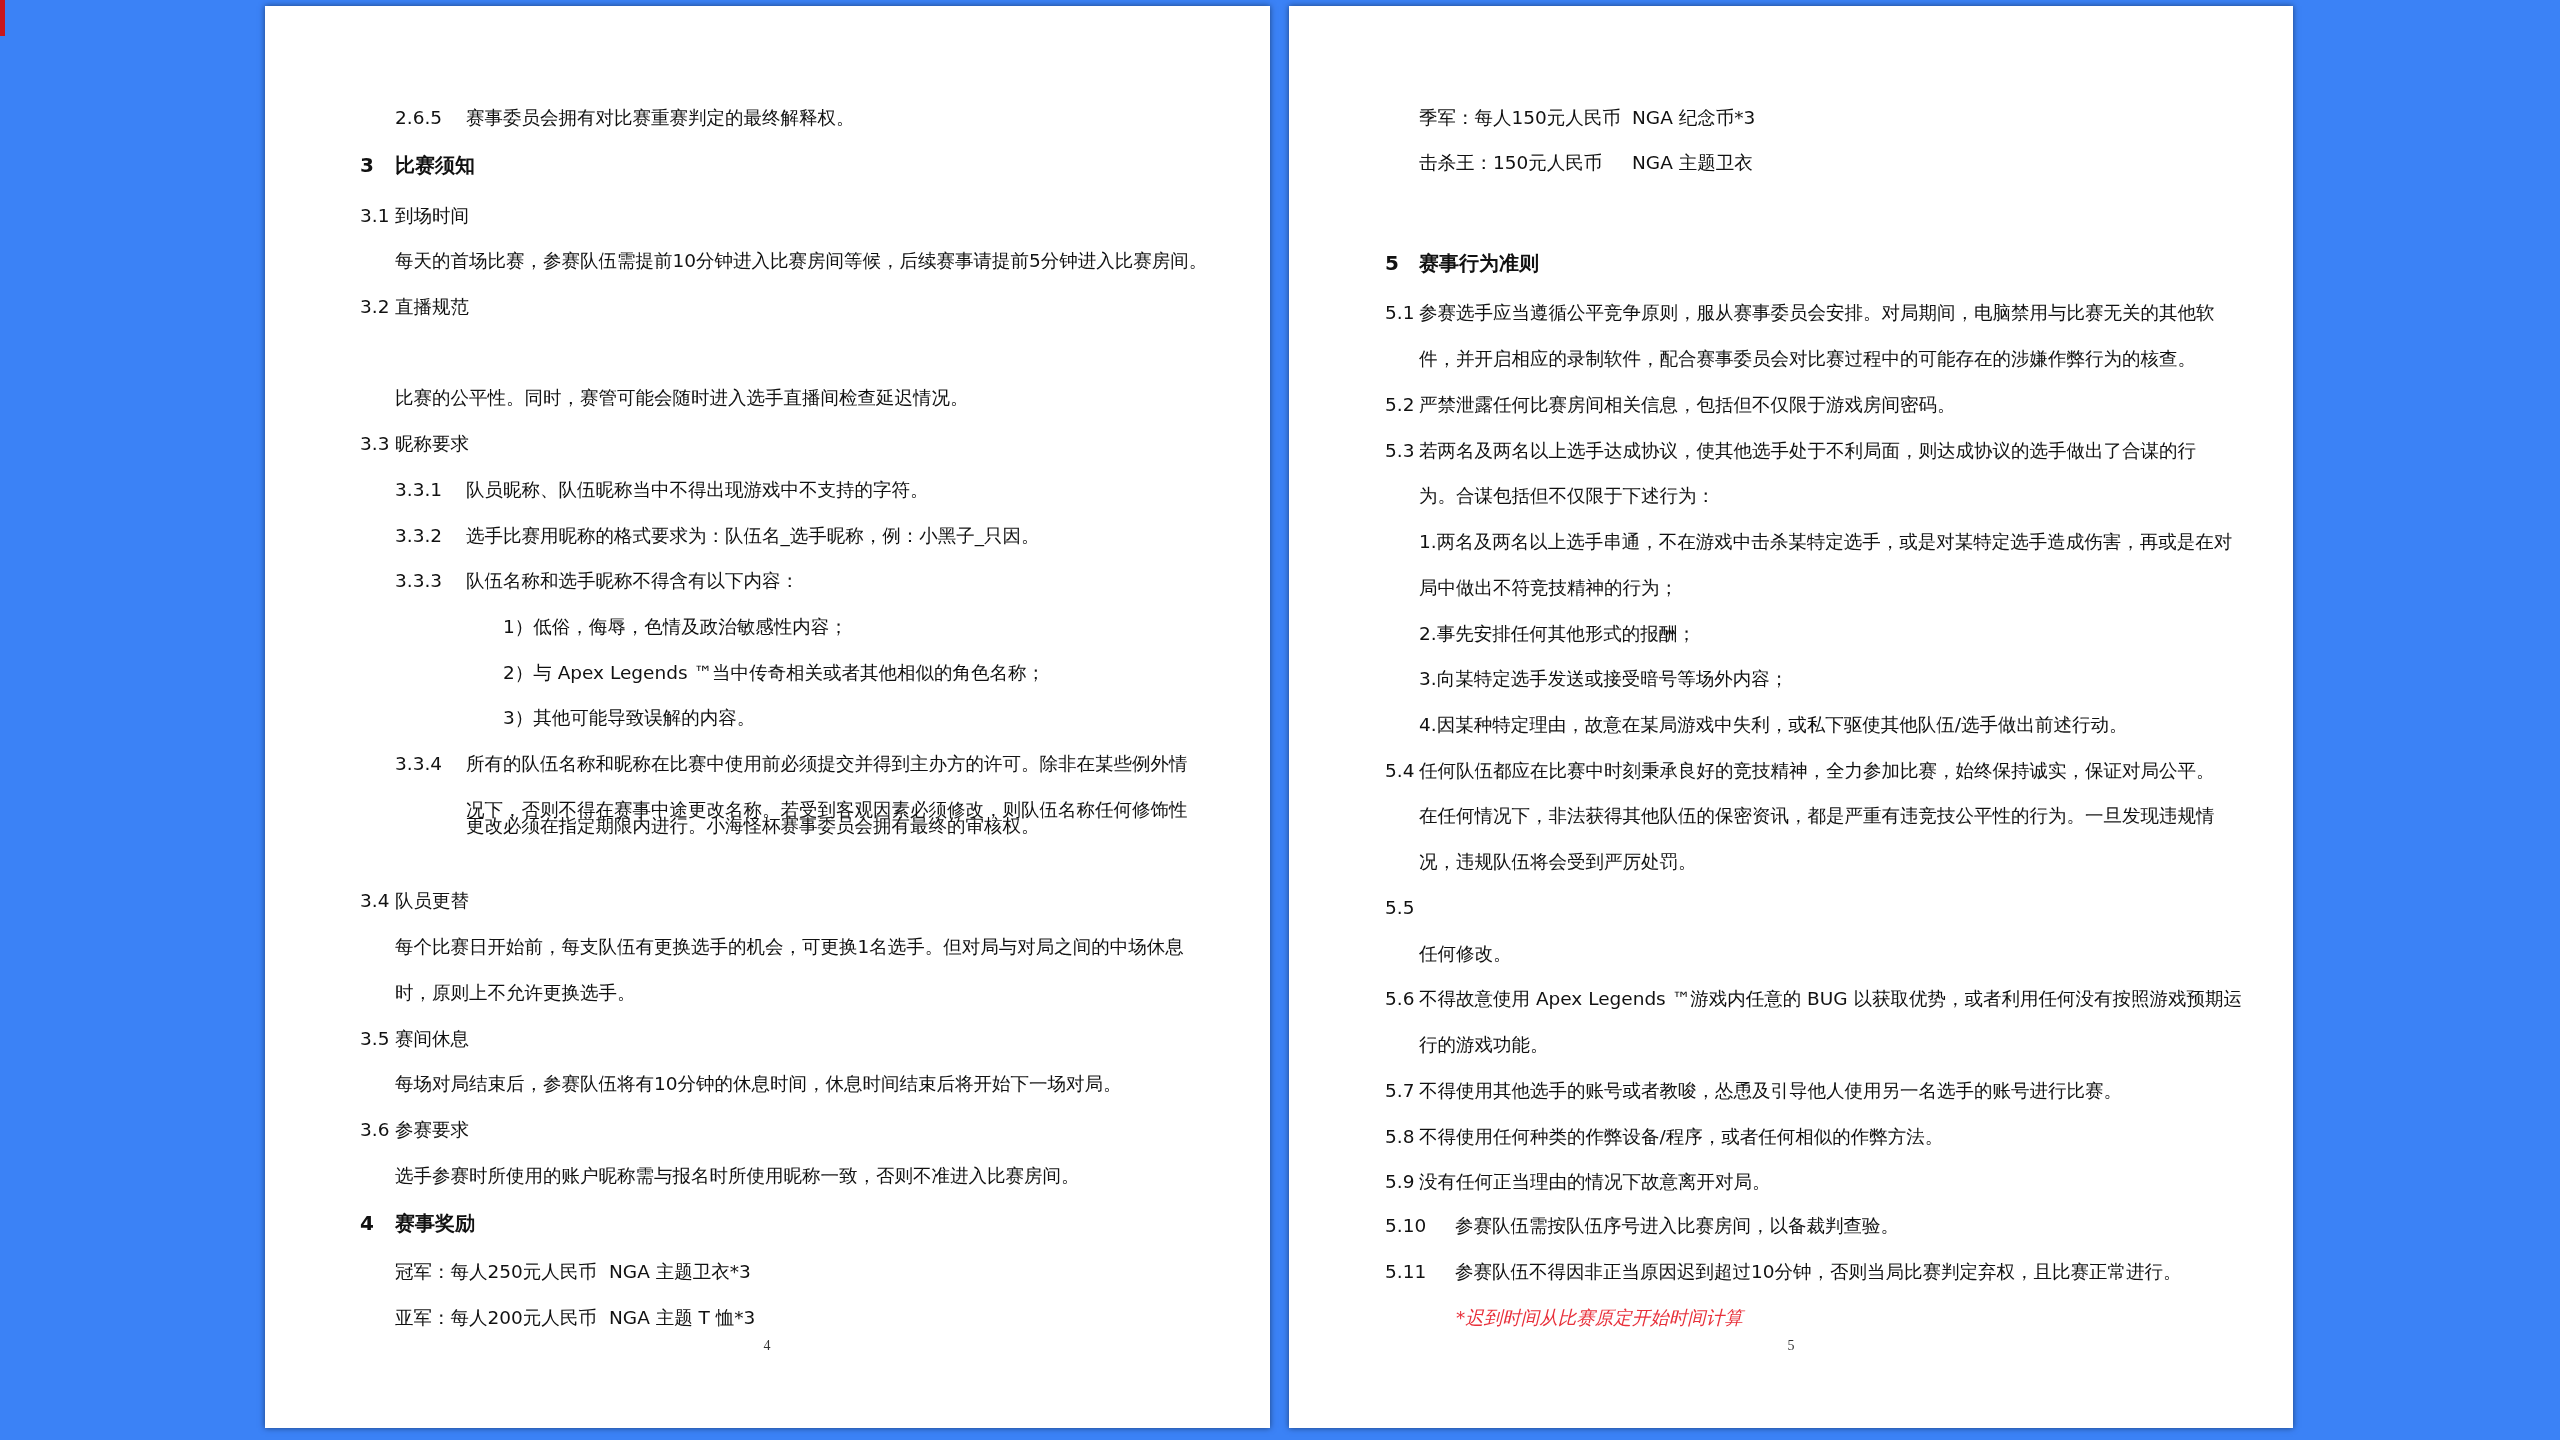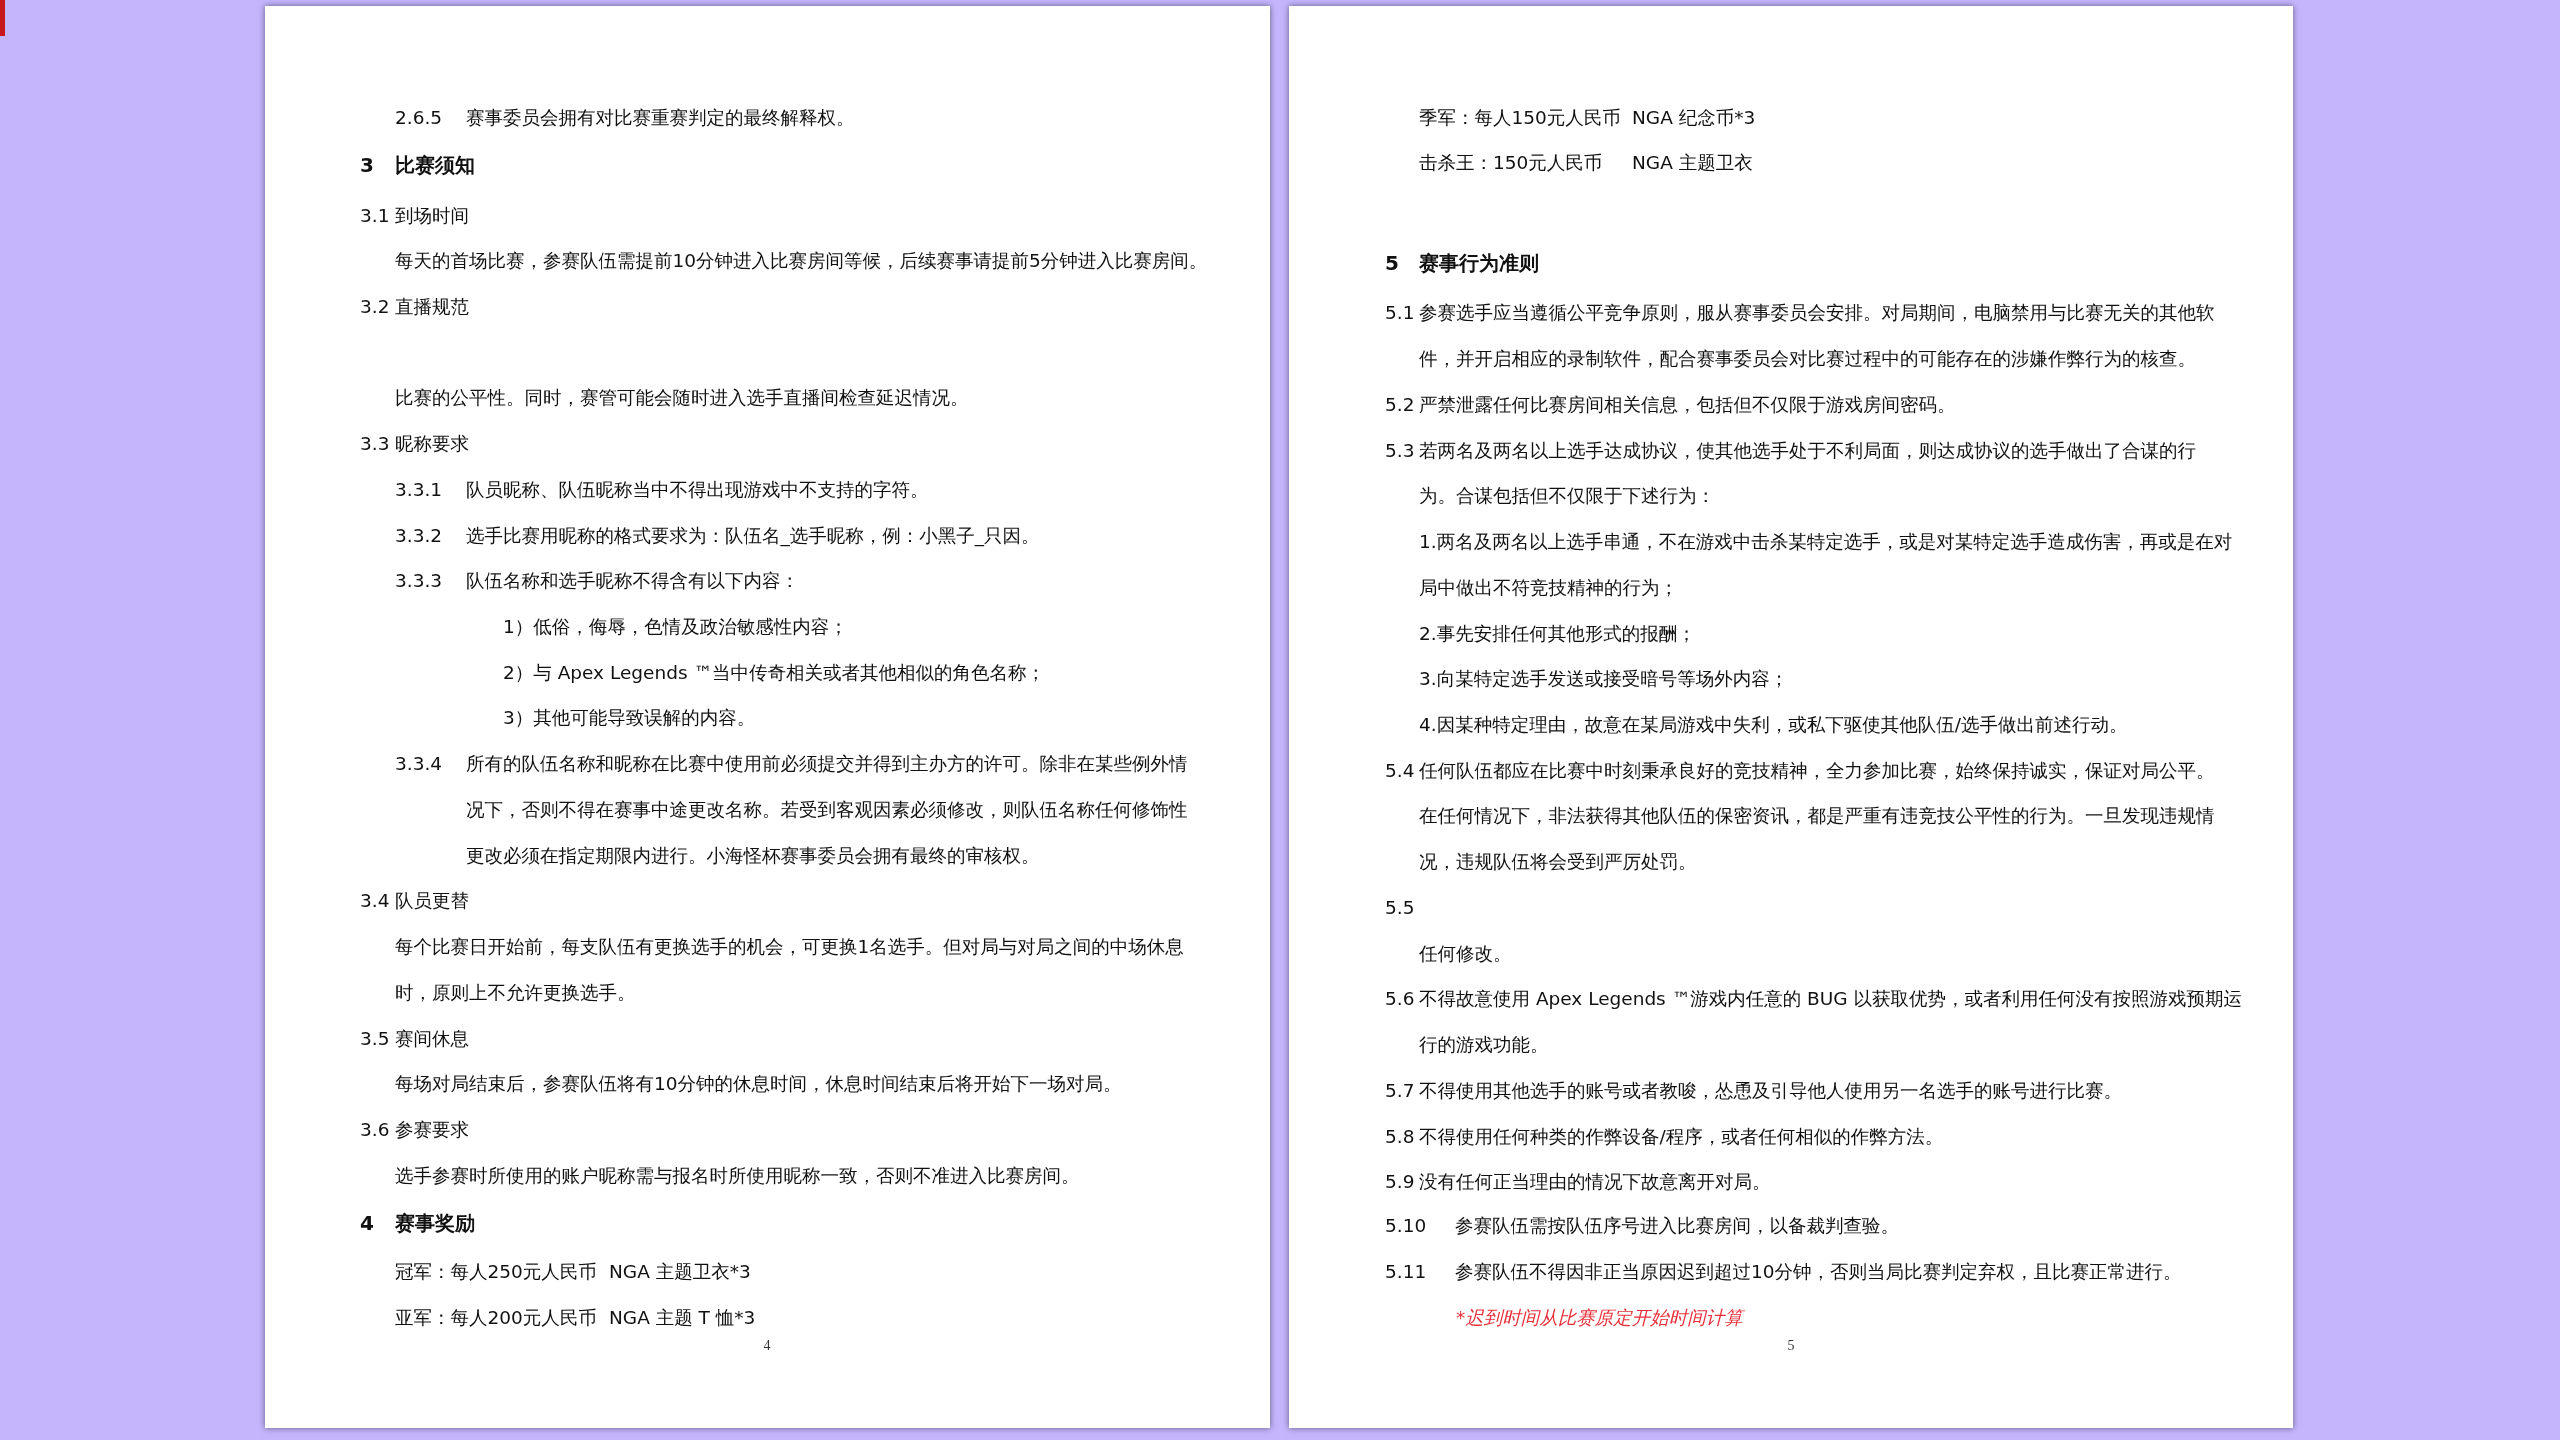--- a/index.html
+++ b/index.html
@@ -2,21 +2,21 @@
 <html><head>
 <meta charset="utf-8">
 <style>
   html, body {
     margin: 0; padding: 0;
     width: 2560px; height: 1440px;
     background: #333333;
     overflow: hidden;
     font-family: "DejaVu Sans", "Liberation Sans", sans-serif;
   }
-  .viewer { position: relative; width: 2560px; height: 1440px; background: #c4b5fd; }
+  .viewer { position: relative; width: 2560px; height: 1440px; background: #3b82f6; }
   .tab-marker {
     position: absolute; left: 0; top: 0; width: 5px; height: 36px;
     background: #c8161d;
   }
   .page {
     position: absolute; top: 6px; height: 1422px;
     background: #ffffff;
     box-shadow: 0 0 6px rgba(0,0,0,0.5);
   }
   #page4 { left: 265px; width: 1005px; }
@@ -72,21 +72,21 @@
     <span class="ln" style="left:130px;top:575px">3.3.3</span>
     <span class="ln" style="left:201px;top:575px">队伍名称和选手昵称不得含有以下内容：</span>
 
     <span class="ln" style="left:238px;top:621px">1）低俗，侮辱，色情及政治敏感性内容；</span>
     <span class="ln" style="left:238px;top:667px">2）与 Apex Legends ™当中传奇相关或者其他相似的角色名称；</span>
     <span class="ln" style="left:238px;top:712px">3）其他可能导致误解的内容。</span>
 
     <span class="ln" style="left:130px;top:758px">3.3.4</span>
     <span class="ln" style="left:201px;top:804px">况下，否则不得在赛事中途更改名称。若受到客观因素必须修改，则队伍名称任何修饰性</span>
     <span class="ln" style="left:201px;top:758px">所有的队伍名称和昵称在比赛中使用前必须提交并得到主办方的许可。除非在某些例外情</span>
-    <span class="ln" style="left:201px;top:850px">更改必须在指定期限内进行。小海怪杯赛事委员会拥有最终的审核权。</span>
+    <span class="ln" style="left:201px;top:820px">更改必须在指定期限内进行。小海怪杯赛事委员会拥有最终的审核权。</span>
 
     <span class="ln" style="left:95px;top:895px">3.4</span>
     <span class="ln" style="left:130px;top:895px">队员更替</span>
     <span class="ln" style="left:130px;top:941px">每个比赛日开始前，每支队伍有更换选手的机会，可更换1名选手。但对局与对局之间的中场休息</span>
     <span class="ln" style="left:130px;top:987px">时，原则上不允许更换选手。</span>
 
     <span class="ln" style="left:95px;top:1033px">3.5</span>
     <span class="ln" style="left:130px;top:1033px">赛间休息</span>
     <span class="ln" style="left:130px;top:1078px">每场对局结束后，参赛队伍将有10分钟的休息时间，休息时间结束后将开始下一场对局。</span>
 

